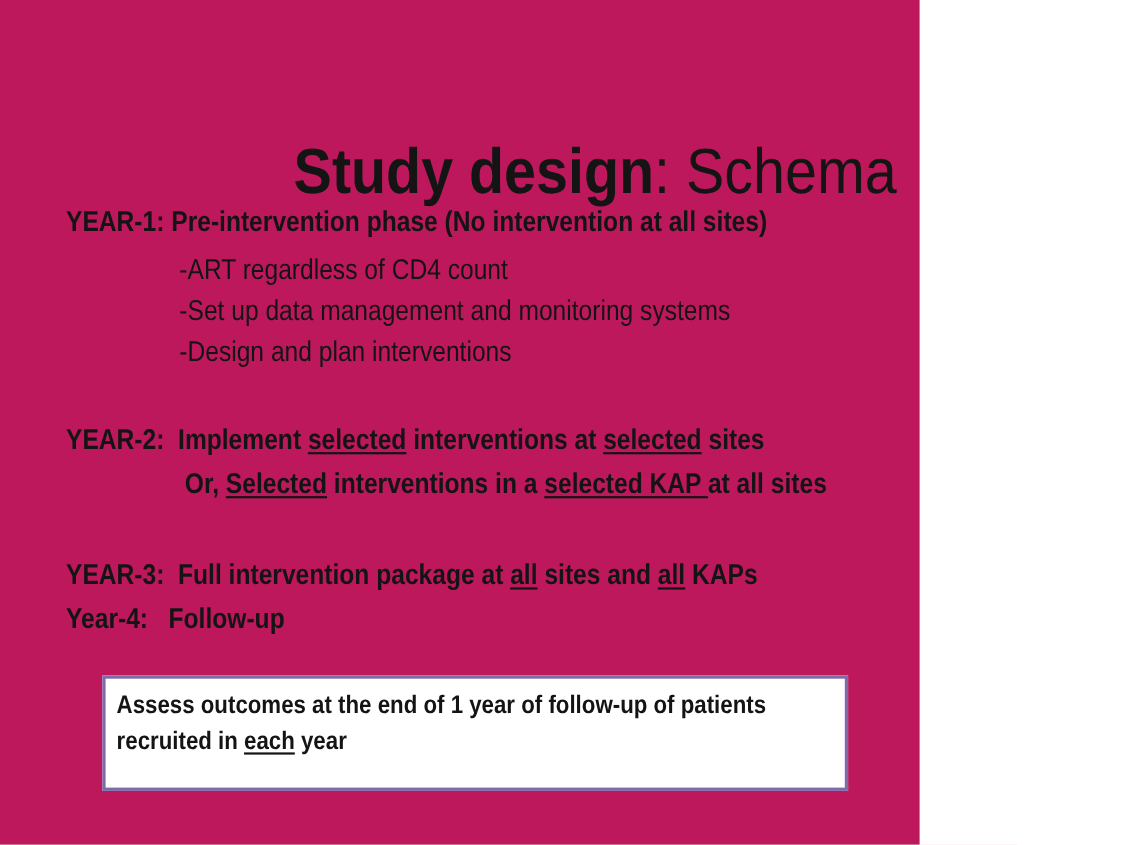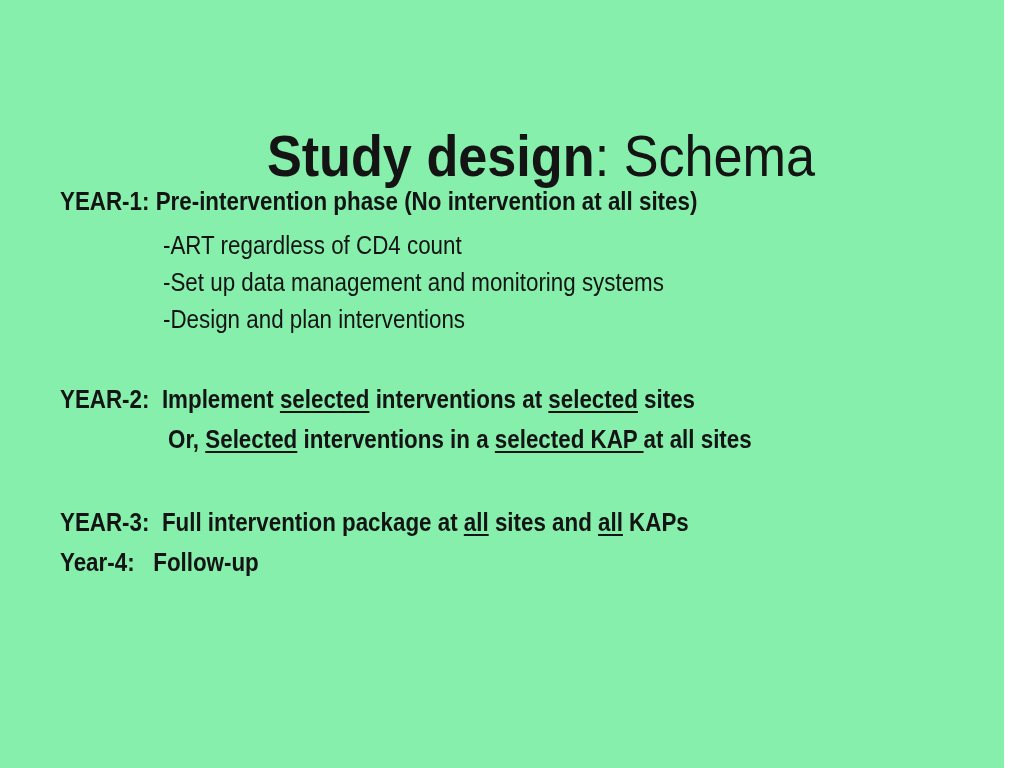--- a/index.html
+++ b/index.html
@@ -1,20 +1,20 @@
 <!DOCTYPE html>
 <html><head>
 <meta charset="utf-8">
 <style>
   html, body { margin: 0; padding: 0; background: #ffffff; }
   .slide {
     position: relative;
-    width: 1004px;
+    width: 836px;
     height: 768px;
-    background: #86efac;
+    background: #be185d;
     font-family: "Liberation Sans", sans-serif;
     color: #141414;
     overflow: hidden;
   }
   .line {
     position: absolute;
     white-space: pre;
     line-height: 1.15;
   }
   .cond {
@@ -80,14 +80,18 @@
   <div class="line sub-line cond" style="left:163px; top:305px;">-Design and plan interventions</div>
 
   <div class="line head-line cond" style="left:60px; top:385px;"><span>YEAR-2:  Implement </span><span class="u">selected</span><span> interventions at </span><span class="u">selected</span><span> sites</span></div>
 
   <div class="line head-line cond" style="left:168px; top:425px;"><span>Or, </span><span class="u">Selected</span><span> interventions in a </span><span class="u">selected KAP </span><span>at all sites</span></div>
 
   <div class="line head-line cond" style="left:60px; top:508px;"><span>YEAR-3:  Full intervention package at </span><span class="u">all</span><span> sites and </span><span class="u">all</span><span> KAPs</span></div>
 
   <div class="line head-line cond" style="left:60px; top:548px;">Year-4:   Follow-up</div>
 
+  <div class="callout">
+    <div class="callout-line"><span>Assess outcomes at the end of 1 year of follow-up of patients</span></div>
+    <div class="callout-line"><span>recruited in </span><span class="u">each</span><span> year</span></div>
+  </div>
 
 </div>
 
 </body></html>

